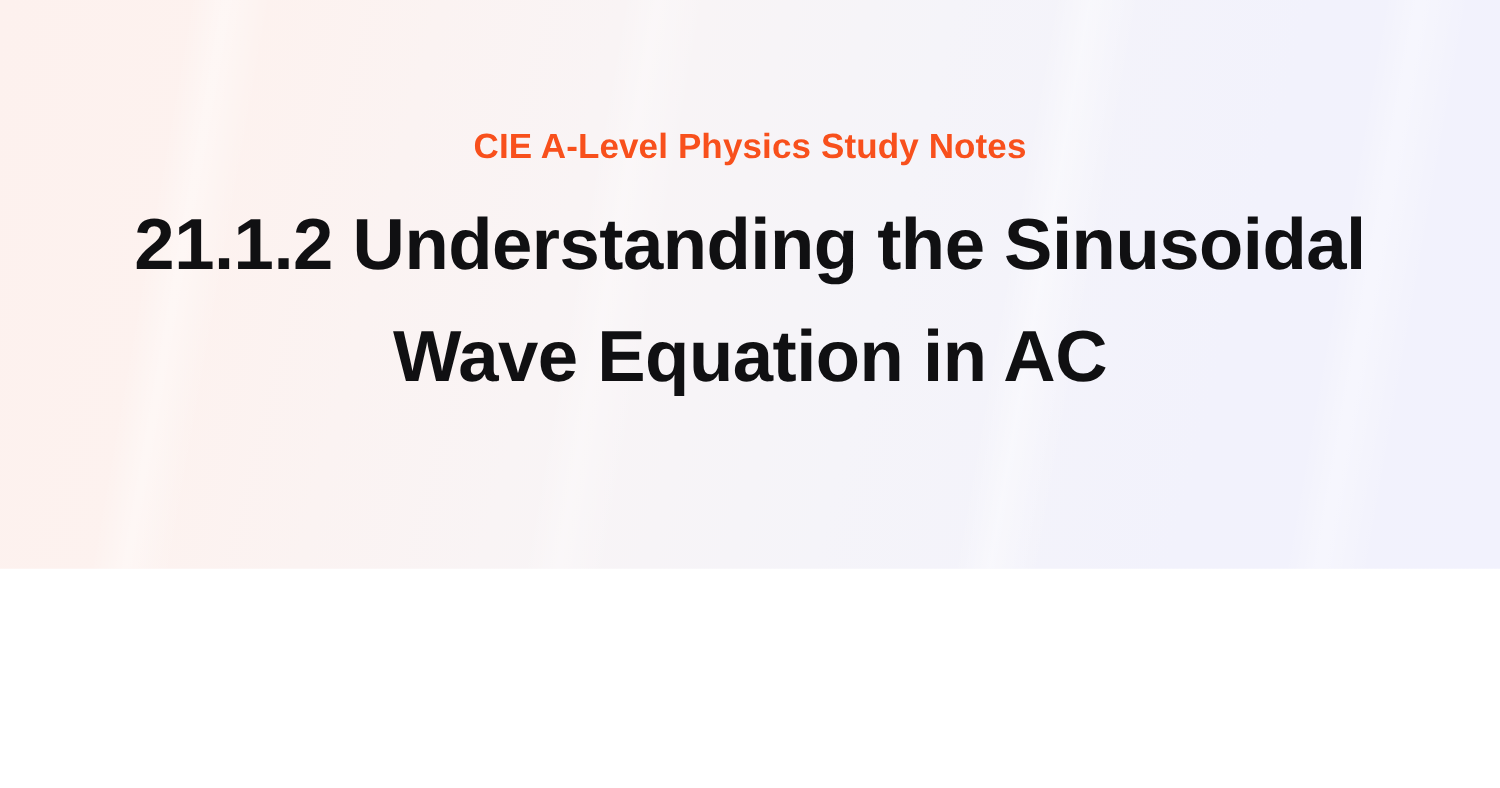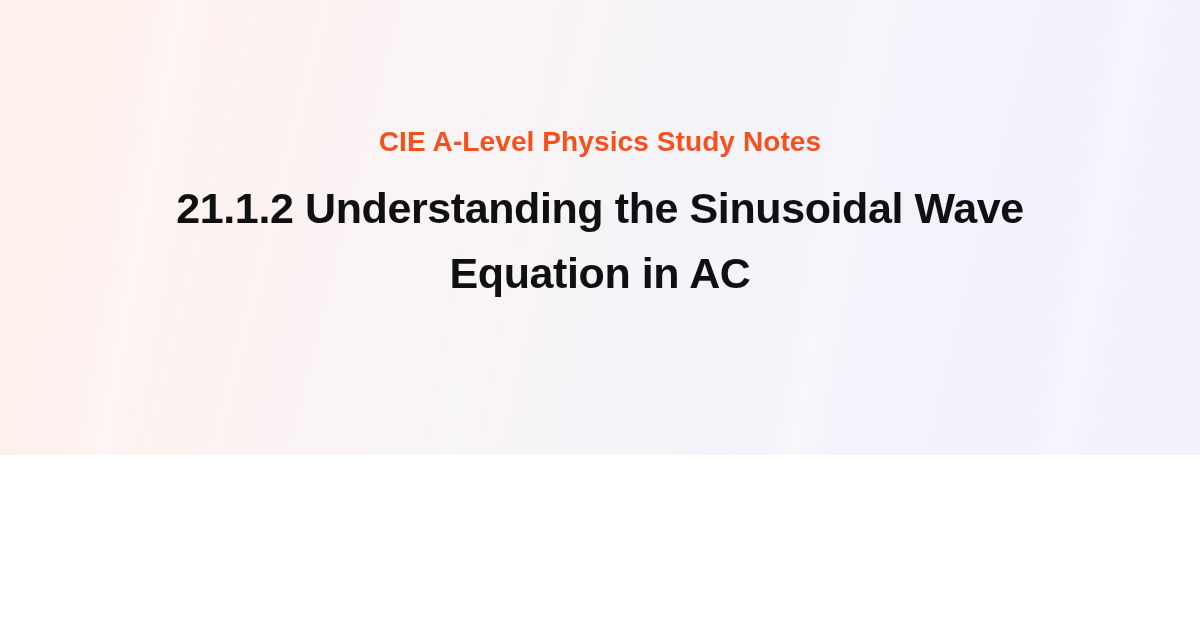--- a/index.html
+++ b/index.html
@@ -74,23 +74,23 @@
     font-weight: 700;
     letter-spacing: 0.1px;
     line-height: 1.22;
     margin: 0 0 17px 0;
     white-space: nowrap;
   }
 
   .headline {
     display: block;
     color: #101012;
-    font-size: 43px;
+    font-size: 58px;
     font-weight: 700;
-    line-height: 65px;
+    line-height: 90px;
     letter-spacing: -0.4px;
     margin: 16px;
     max-width: 1020px;
     margin-left: auto;
     margin-right: auto;
   }
 </style>
 </head>
 <body>
 

